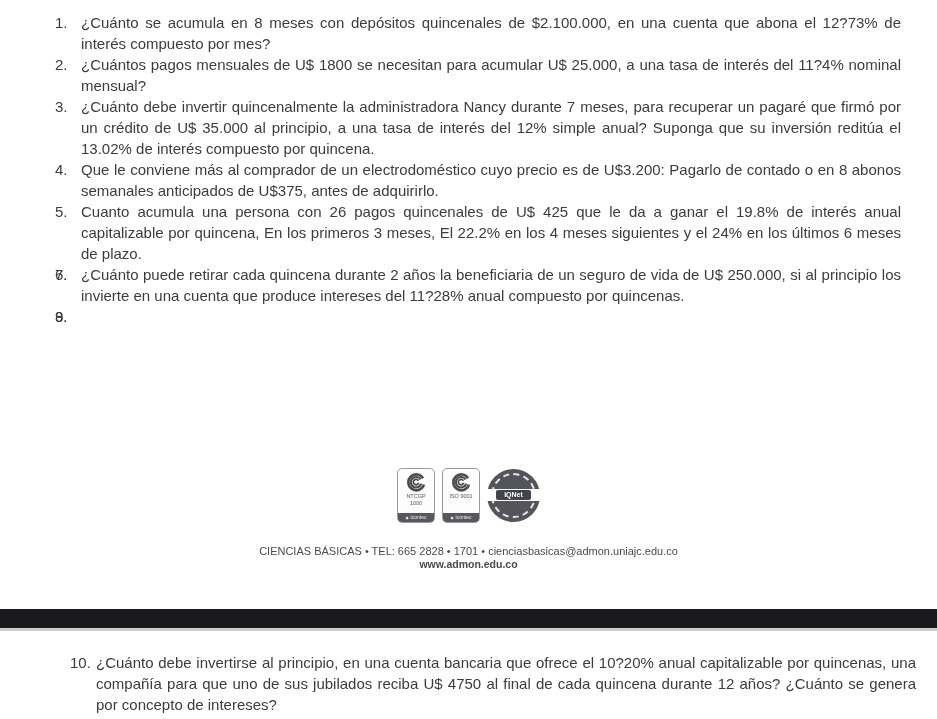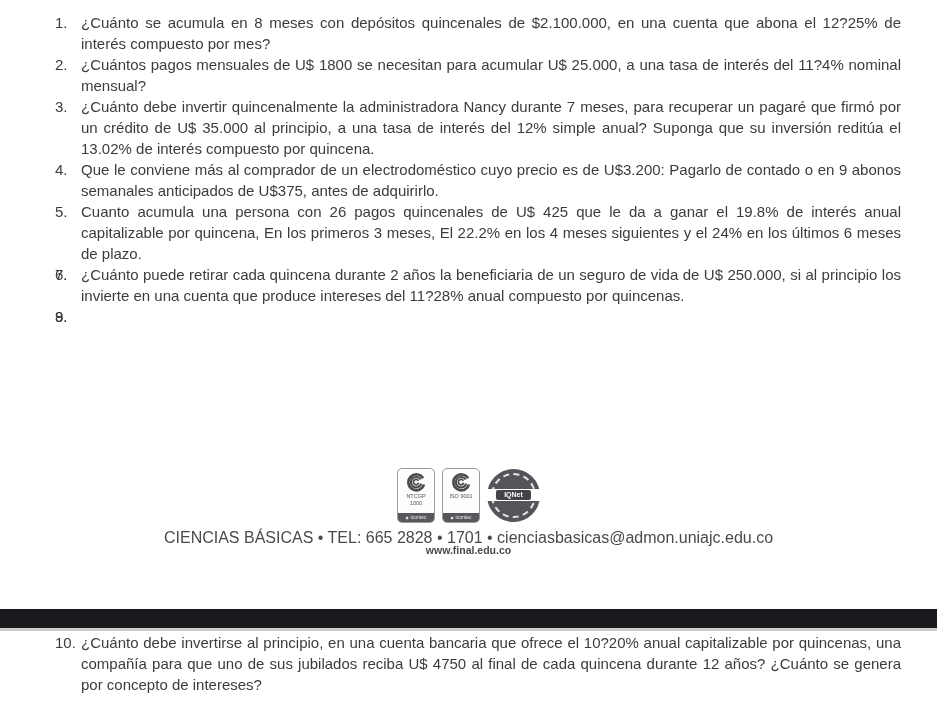--- a/index.html
+++ b/index.html
@@ -3,21 +3,21 @@
 <meta charset="utf-8">
 <style>
   html,body{margin:0;padding:0;}
   body{
     width:937px;height:719px;position:relative;overflow:hidden;
     background:#ffffff;color:#3c3c3c;
     font-family:"Liberation Sans", sans-serif;
   }
   .qlist{position:absolute;left:55px;width:846px;font-size:15px;line-height:21px;}
   #list-main{top:12px;}
-  #list-page2{top:632px;}
+  #list-page2{top:652px;margin-left:15px;}
   .q{position:relative;padding-left:26px;text-align:justify;}
   .q .num{position:absolute;left:0;top:0;text-align:left;}
 
   
   .footer{position:absolute;top:468px;left:0;width:937px;text-align:center;}
   .logos{display:flex;justify-content:center;align-items:flex-start;gap:7px;height:57px;}
   .badge{
     width:38px;height:55px;border:1px solid #9a9a9a;border-radius:5px;
     background:#fdfdfd;display:flex;flex-direction:column;align-items:center;
     overflow:hidden;box-sizing:border-box;
@@ -29,44 +29,44 @@
     font-size:5px;line-height:9px;display:flex;align-items:center;justify-content:center;gap:2px;
   }
   .badge .band .diamond{font-size:4px;}
   .iqnet{width:53px;height:53px;border-radius:50%;background:#54545b;position:relative;margin-top:1px;}
   .iqnet::before{content:"";position:absolute;inset:4px;border-radius:50%;border:2px dashed #e6e6e6;}
   .iqnet .stripe{position:absolute;left:0;right:0;top:20px;height:12px;background:#ffffff;}
   .iqnet .tag{
     position:absolute;left:9px;right:9px;top:21px;height:10px;background:#43434a;
     border-radius:2px;color:#ffffff;font-size:7px;line-height:10px;text-align:center;font-weight:bold;
   }
-  .contact{font-size:16px;line-height:13px;color:#4a4a4a;margin-top:6px;}
+  .contact{font-size:11px;line-height:13px;color:#4a4a4a;margin-top:20px;}
   .website{font-size:10.5px;line-height:12px;color:#4a4a4a;font-weight:bold;}
 
   
   .bar{
     position:absolute;top:609px;left:0;width:937px;height:19px;
     background:#1a1a1e;border-bottom:3px solid #cdcdcd;
   }
 </style>
 </head>
 <body>
 
 <div class="qlist" id="list-main">
   <div class="q">
-    <span class="num">1.</span><span>¿Cuánto se acumula en 8 meses con depósitos quincenales de $2.100.000, en una cuenta que abona el 12?25% de interés compuesto por mes?</span>
+    <span class="num">1.</span><span>¿Cuánto se acumula en 8 meses con depósitos quincenales de $2.100.000, en una cuenta que abona el 12?73% de interés compuesto por mes?</span>
   </div>
   <div class="q">
     <span class="num">2.</span><span>¿Cuántos pagos mensuales de U$ 1800 se necesitan para acumular U$ 25.000, a una tasa de interés del 11?4% nominal mensual?</span>
   </div>
   <div class="q">
     <span class="num">3.</span><span>¿Cuánto debe invertir quincenalmente la administradora Nancy durante 7 meses, para recuperar un pagaré que firmó por un crédito de U$ 35.000 al principio, a una tasa de interés del 12% simple anual? Suponga que su inversión reditúa el 13.02% de interés compuesto por quincena.</span>
   </div>
   <div class="q">
-    <span class="num">4.</span><span>Que le conviene más al comprador de un electrodoméstico cuyo precio es de U$3.200: Pagarlo de contado o en 9 abonos semanales anticipados de U$375, antes de adquirirlo.</span>
+    <span class="num">4.</span><span>Que le conviene más al comprador de un electrodoméstico cuyo precio es de U$3.200: Pagarlo de contado o en 8 abonos semanales anticipados de U$375, antes de adquirirlo.</span>
   </div>
   <div class="q">
     <span class="num">5.</span><span>Cuanto acumula una persona con 26 pagos quincenales de U$ 425 que le da a ganar el 19.8% de interés anual capitalizable por quincena, En los primeros 3 meses, El 22.2% en los 4 meses siguientes y el 24% en los últimos 6 meses de plazo.</span>
   </div>
   <div class="q">
     <span class="num">6.</span>
   </div>
   <div class="q">
     <span class="num">7.</span><span>¿Cuánto puede retirar cada quincena durante 2 años la beneficiaria de un seguro de vida de U$ 250.000, si al principio los invierte en una cuenta que produce intereses del 11?28% anual compuesto por quincenas.</span>
   </div>
@@ -113,21 +113,21 @@
         <span class="diamond">◆</span>
         <span>icontec</span>
       </div>
     </div>
     <div class="iqnet">
       <div class="stripe"></div>
       <div class="tag">IQNet</div>
     </div>
   </div>
   <div class="contact">CIENCIAS BÁSICAS • TEL: 665 2828 • 1701 • cienciasbasicas@admon.uniajc.edu.co</div>
-  <div class="website">www.final.edu.co</div>
+  <div class="website">www.admon.edu.co</div>
 </div>
 
 <div class="bar"></div>
 
 <div class="qlist" id="list-page2">
   <div class="q">
     <span class="num">10.</span><span>¿Cuánto debe invertirse al principio, en una cuenta bancaria que ofrece el 10?20% anual capitalizable por quincenas, una compañía para que uno de sus jubilados reciba U$ 4750 al final de cada quincena durante 12 años? ¿Cuánto se genera por concepto de intereses?</span>
   </div>
 </div>
 

